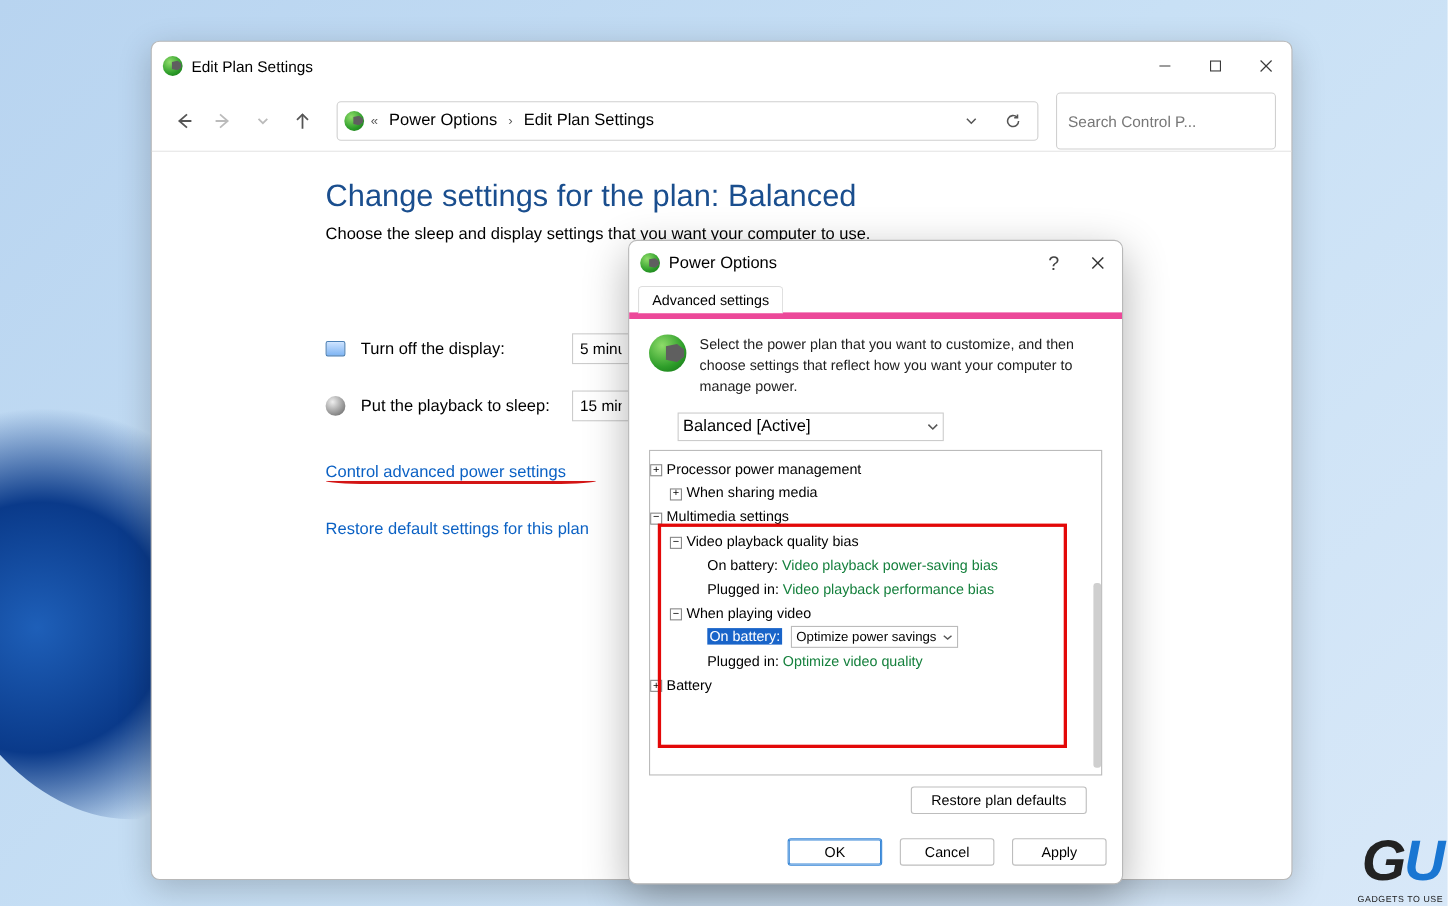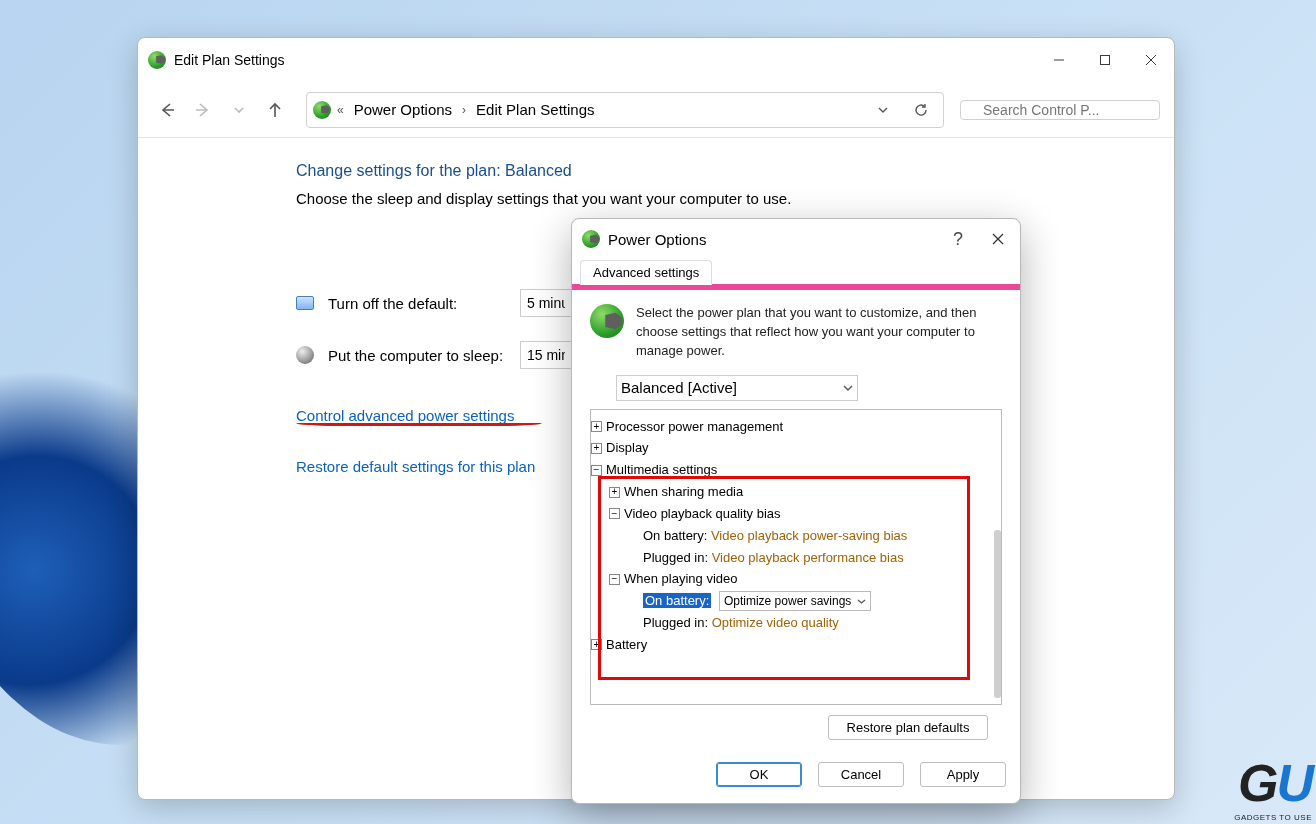--- a/index.html
+++ b/index.html
@@ -93,43 +93,43 @@
   margin: 0 10px;
   padding: 0 6px;
   gap: 6px;
 }
 .address-bar .crumb { font-size: 15px; color: #000; padding: 2px 4px; }
 .address-bar .chev { color: #555; font-size: 12px; }
 .address-bar .ab-spacer { flex: 1; }
 .address-bar .ab-btn { width: 32px; height: 32px; display: flex; align-items: center; justify-content: center; color: #555; }
 .search-bar {
   width: 200px;
-  height: 20px;
+  height: 52px;
   border: 1px solid #d0d0d0;
   border-radius: 4px;
   display: flex;
   align-items: center;
-  padding: 0 22px;
+  padding: 0 10px;
   color: #777;
 }
 .search-bar input {
   border: none;
   outline: none;
   font-size: 14px;
   color: #555;
   flex: 1;
   background: transparent;
 }
 .search-bar input::placeholder { color: #777; }
 .content {
   flex: 1;
   padding: 24px 36px 24px 158px;
 }
 .content h1 {
-  font-size: 16px;
+  font-size: 28px;
   color: #1a4e8e;
   font-weight: 400;
   margin-bottom: 10px;
 }
 .content .subhead {
   font-size: 15px;
   color: #000;
   margin-bottom: 70px;
 }
 .settings-row {
@@ -241,21 +241,21 @@
   background: #cfcfcf;
   border-radius: 3px;
 }
 .tree {
   font-size: 13px;
   color: #000;
   line-height: 1.68;
 }
 .tree .row { white-space: nowrap; }
 .pm { display:inline-flex; width:11px; height:11px; border:1px solid #888; align-items:center; justify-content:center; font-size:10px; line-height:1; margin-right:4px; position:relative; top:-1px; background:#fff; }
-.tree .linktxt { color: #a16207; }
+.tree .linktxt { color: #15803d; }
 .selected { background: #1964c9; color: #fff; padding: 0 2px; }
 .input-combo {
   display: inline-flex;
   align-items: center;
   border: 1px solid #bbb;
   height: 20px;
   padding: 0 4px;
   font-size: 12px;
   gap: 6px;
   margin-left: 4px;
@@ -407,28 +407,28 @@
   </div>
 
   <div class="content">
     <h1>Change settings for the plan: Balanced</h1>
     <p class="subhead">Choose the sleep and display settings that you want your computer to use.</p>
 
     <div class="settings-row">
       <span class="icon-cell">
           <span class="display-icon"></span>
         </span>
-      <span class="label-cell">Turn off the default:</span>
+      <span class="label-cell">Turn off the display:</span>
       <span class="input-cell"><input value="5 minu" style=""></span>
     </div>
     <div class="settings-row">
       <span class="icon-cell">
           <span class="moon-icon"></span>
         </span>
-      <span class="label-cell">Put the computer to sleep:</span>
+      <span class="label-cell">Put the playback to sleep:</span>
       <span class="input-cell"><input value="15 min" style=""></span>
     </div>
 
     <a class="link">Control advanced power settings</a>
     <div class="red-underline"></div>
     <br>
     <a class="link" style="margin-top:14px">Restore default settings for this plan</a>
   </div>
 </div>
 
@@ -456,23 +456,22 @@
     <div class="plan-select">
       <span>Balanced [Active]</span>
       <svg width="10" height="10" fill="none" stroke="#555" stroke-width="1.4">
           <path d="M1 3 L5 7 L9 3"></path>
         </svg>
     </div>
 
     <div class="tree-box">
       <div class="tree">
         <div class="row"><span class="pm">+</span><span>Processor power management</span></div>
-        <div class="row"><span class="pm">+</span><span>Display</span></div>
+        <div class="row" style="padding-left:18px"><span class="pm">+</span><span>When sharing media</span></div>
         <div class="row"><span class="pm">−</span><span>Multimedia settings</span></div>
-        <div class="row" style="padding-left:18px"><span class="pm">+</span><span>When sharing media</span></div>
         <div class="row" style="padding-left:18px"><span class="pm">−</span><span>Video playback quality bias</span></div>
         <div class="row" style="padding-left:52px"><span>On battery:</span>&nbsp;<span class="linktxt">Video playback power-saving bias</span></div>
         <div class="row" style="padding-left:52px"><span>Plugged in:</span>&nbsp;<span class="linktxt">Video playback performance bias</span></div>
         <div class="row" style="padding-left:18px"><span class="pm">−</span><span>When playing video</span></div>
         <div class="row" style="padding-left:52px">
           <span class="selected">On battery:</span>
           <span class="input-combo">
             <span>Optimize power savings</span>
             <svg width="9" height="9" fill="none" stroke="#555" stroke-width="1.3">
                 <path d="M1 3 L4.5 6 L8 3"></path>

